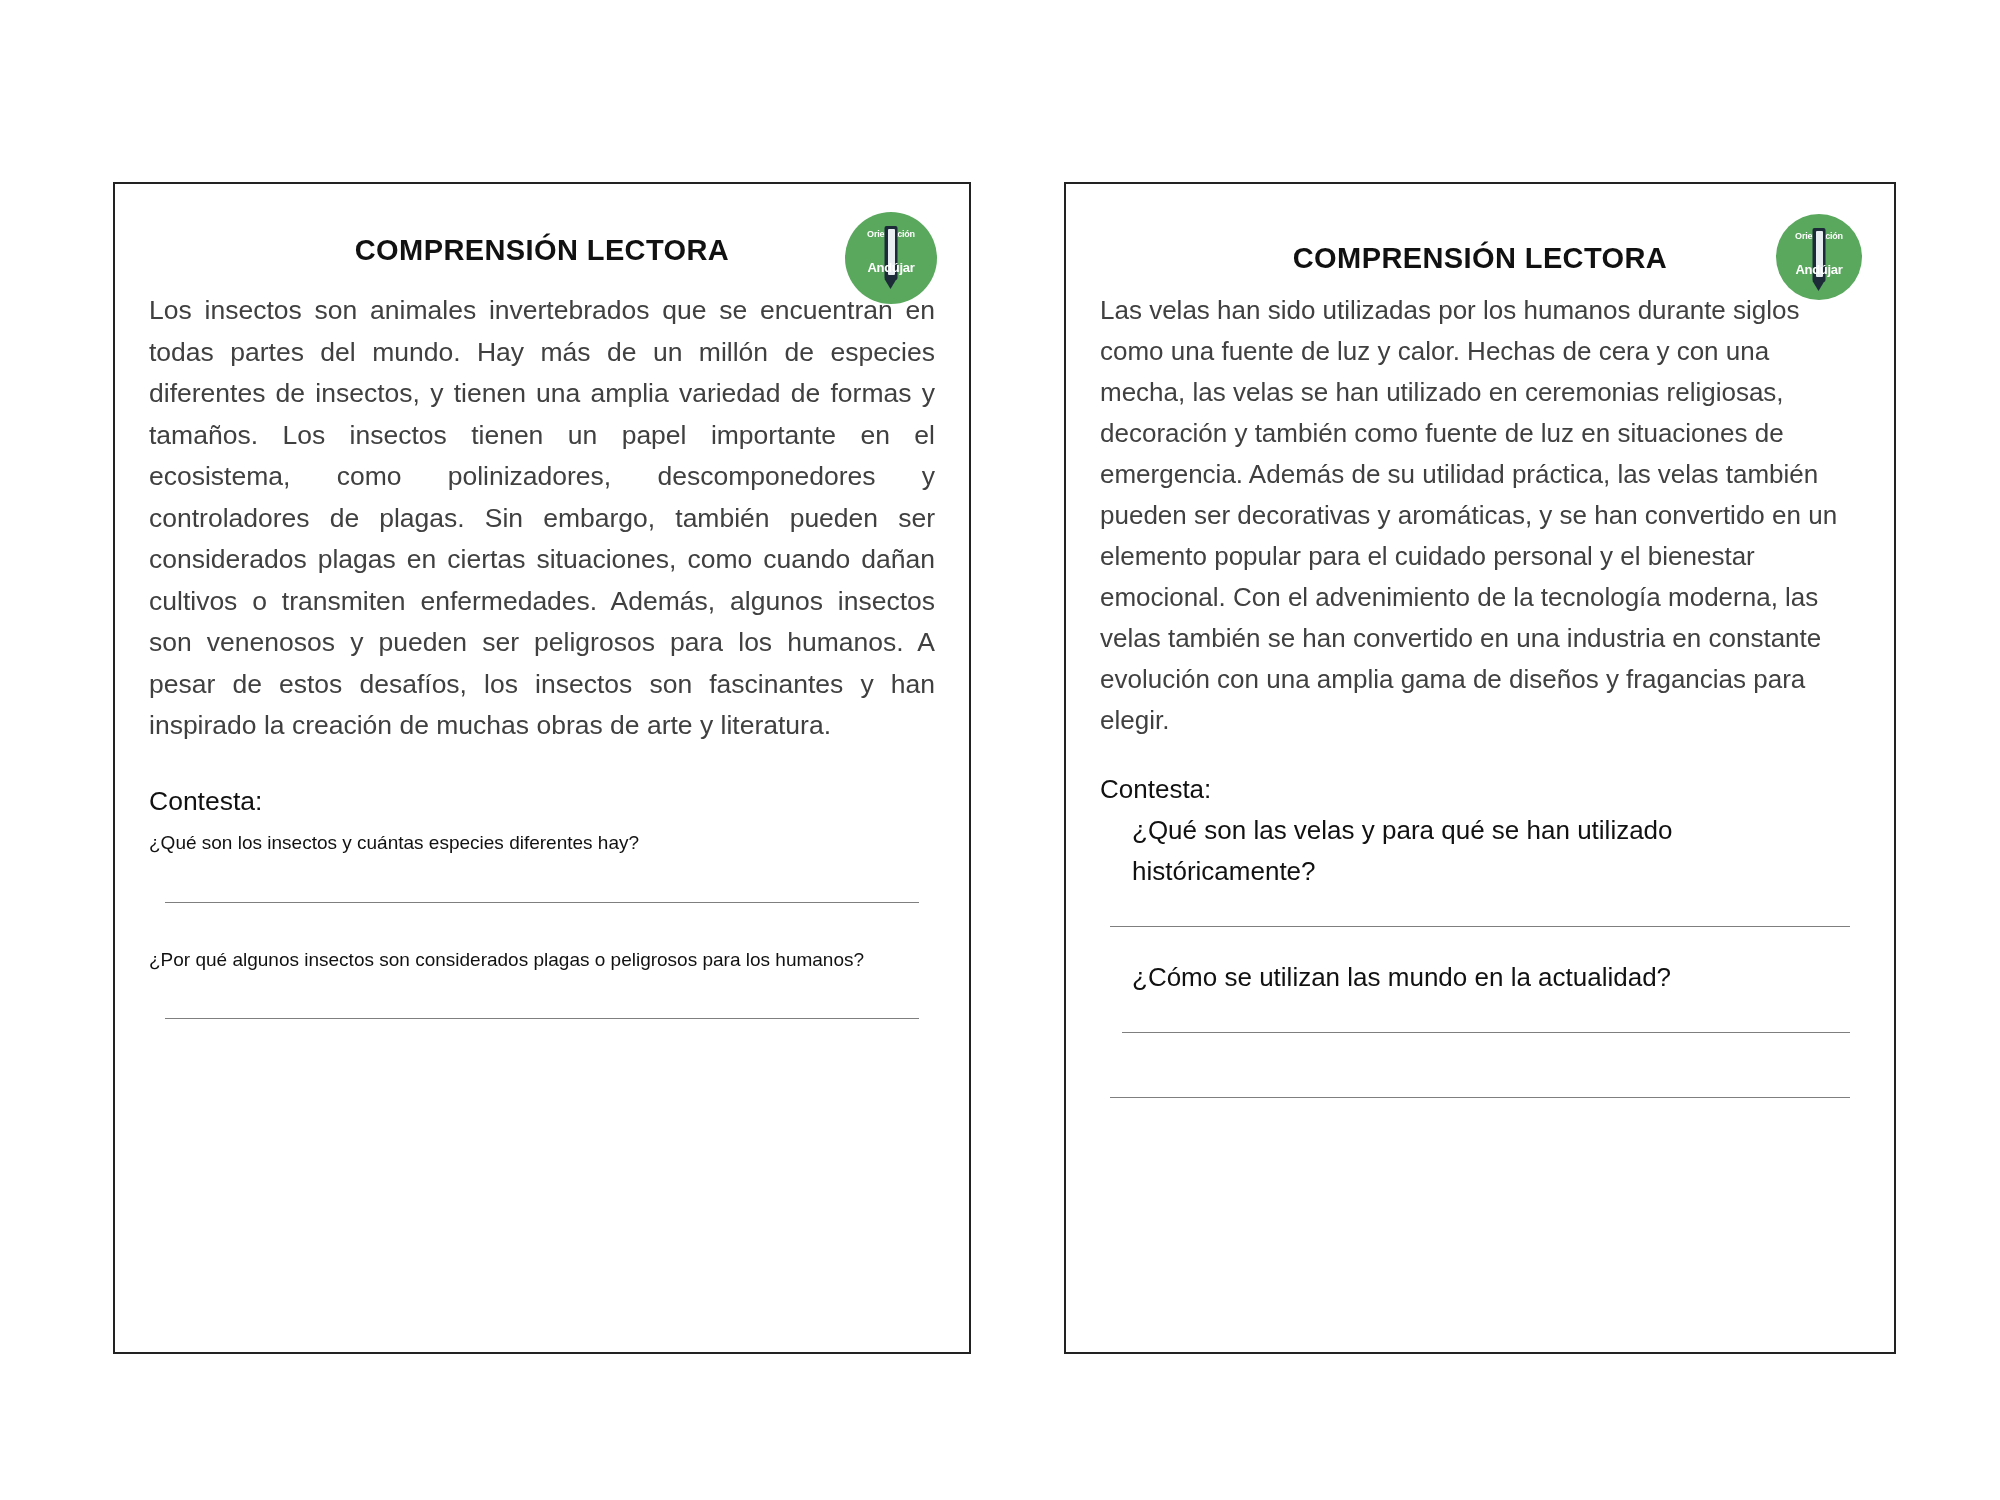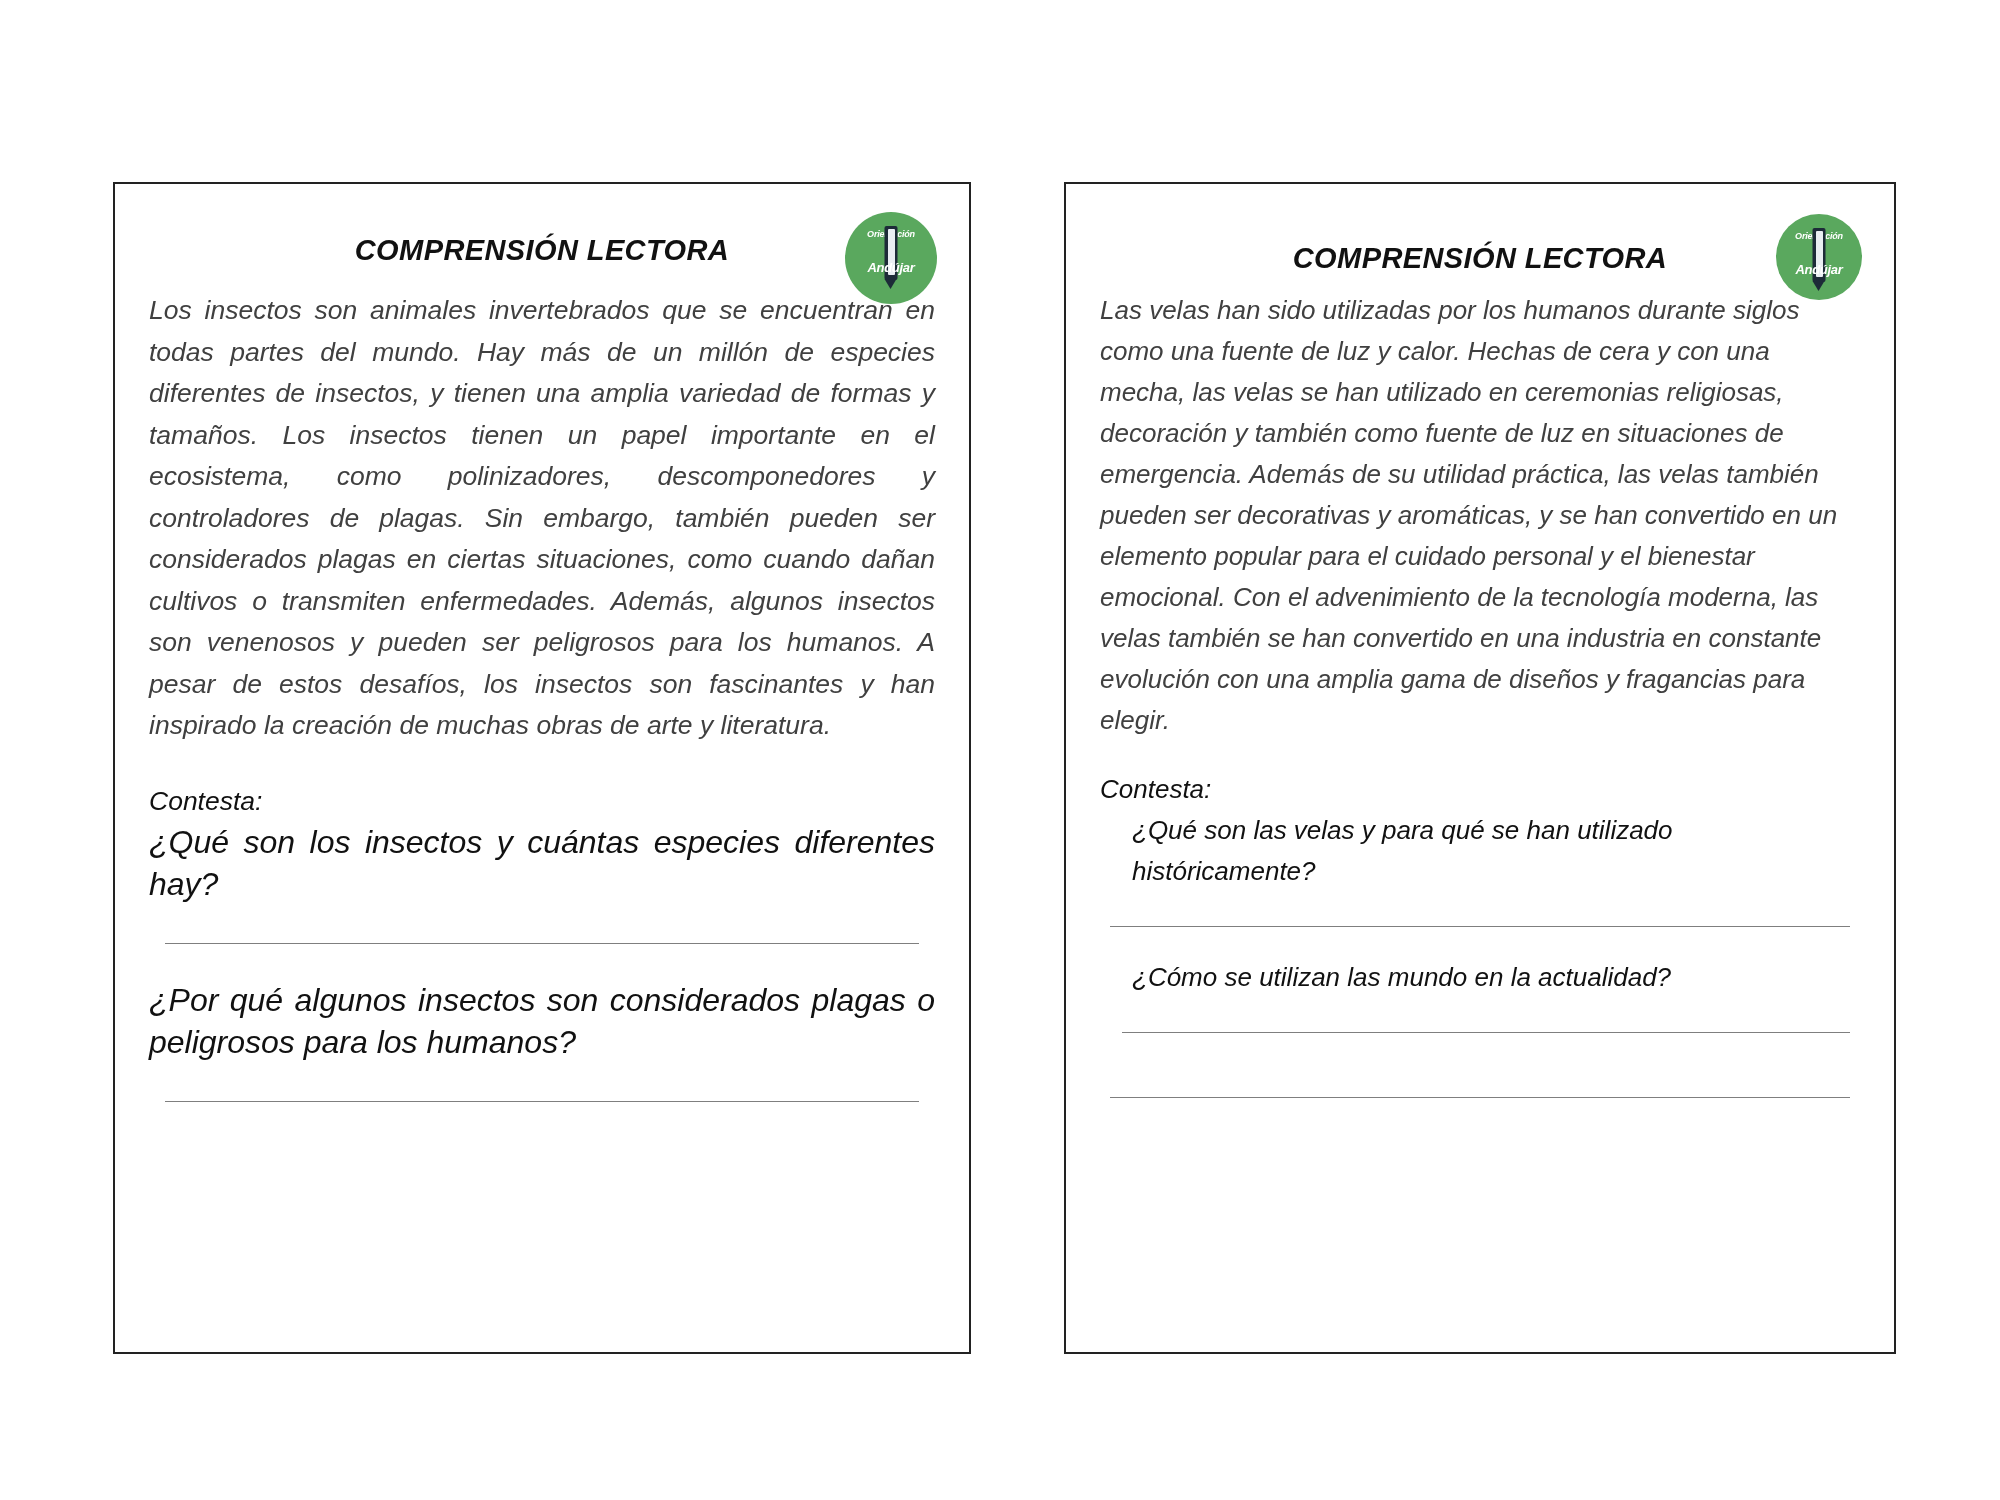--- a/index.html
+++ b/index.html
@@ -10,21 +10,20 @@
     width: 2000px;
     height: 1500px;
     background: #ffffff;
     font-family: "Liberation Sans", sans-serif;
     overflow: hidden;
   }
   .sheet {
     position: relative;
     width: 2000px;
     height: 1500px;
-    font-style: italic;
   }
   .card {
     position: absolute;
     box-sizing: border-box;
     border: 2px solid #222;
     background: #fff;
     top: 182px;
     height: 1172px;
     padding: 28px 34px 28px 34px;
   }
@@ -138,21 +137,21 @@
     color: #111;
     margin: 0;
   }
   #card-left .prompt-label { font-size: 26.5px; line-height: 41.5px; }
   #card-right .prompt-label { font-size: 26px; line-height: 41px; }
   .question {
     color: #111;
     margin: 0;
   }
   #card-left .question {
-    font-size: 32px;
+    font-size: 19px;
     line-height: 41.5px;
     text-align: justify;
     text-justify: inter-word;
   }
   #card-right .question {
     font-size: 26px;
     line-height: 41px;
     text-align: left;
     margin-left: 32px;
   }

